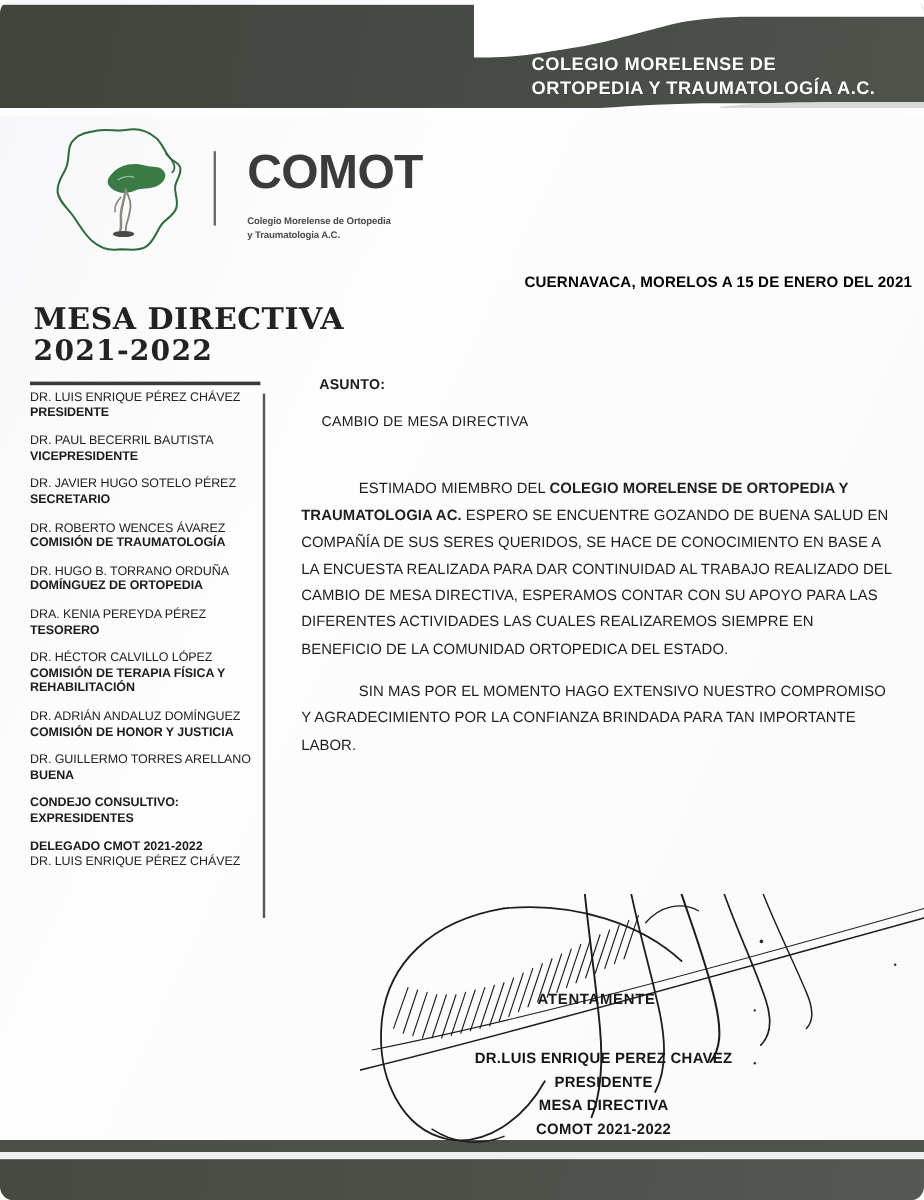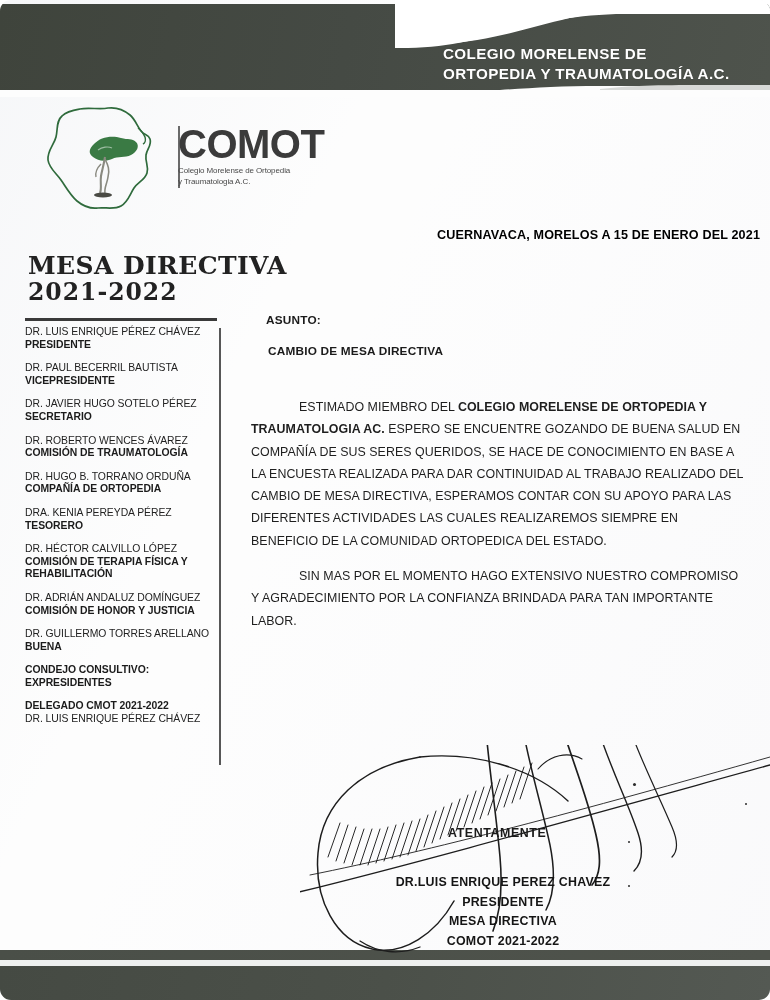--- a/index.html
+++ b/index.html
@@ -69,37 +69,37 @@
   }
   .logo-map { position: absolute; left: 0; top: 0; }
   .logo-sep {
     position: absolute;
     left: 136px; top: 22px;
     width: 1.6px; height: 62px;
     background: #6a6a6a;
   }
   .logo-text {
     position: absolute;
-    left: 136px; top: 20px;
+    left: 164px; top: 20px;
     width: 160px;
   }
   .logo-acronym {
     font-size: 40px;
     font-weight: bold;
     letter-spacing: -0.5px;
     color: #3b3b3b;
     line-height: 40px;
   }
   .logo-sub {
     font-size: 8px;
-    font-weight: normal;
+    font-weight: bold;
     color: #4a4a4a;
     line-height: 10.5px;
     letter-spacing: -0.1px;
-    margin-top: 2px;
+    margin-top: 16px;
   }
 
   
   .date-line {
     position: absolute;
     left: 437px;
     top: 228px;
     font-size: 12.6px;
     font-weight: bold;
     letter-spacing: 0.15px;
@@ -174,21 +174,21 @@
     font-size: 11.8px;
     font-weight: bold;
     letter-spacing: 0.2px;
     z-index: 3;
   }
   .asunto-value {
     position: absolute;
     left: 268px;
     top: 344px;
     font-size: 11.8px;
-    font-weight: bold;
+    font-weight: normal;
     letter-spacing: 0.2px;
     z-index: 3;
   }
   .para {
     position: absolute;
     left: 251px;
     width: 493px;
     font-size: 12.4px;
     line-height: 22.3px;
     letter-spacing: 0.05px;
@@ -335,21 +335,21 @@
     <div class="member">
       <div class="nm">DR. JAVIER HUGO SOTELO PÉREZ</div>
       <div class="rl">SECRETARIO</div>
     </div>
     <div class="member">
       <div class="nm">DR. ROBERTO WENCES ÁVAREZ</div>
       <div class="rl">COMISIÓN DE TRAUMATOLOGÍA</div>
     </div>
     <div class="member">
       <div class="nm">DR. HUGO B. TORRANO ORDUÑA</div>
-      <div class="rl">COMPAÑÍA DE ORTOPEDIA</div>
+      <div class="rl">DOMÍNGUEZ DE ORTOPEDIA</div>
     </div>
     <div class="member">
       <div class="nm">DRA. KENIA PEREYDA PÉREZ</div>
       <div class="rl">TESORERO</div>
     </div>
     <div class="member">
       <div class="nm">DR. HÉCTOR CALVILLO LÓPEZ</div>
       <div class="rl">COMISIÓN DE TERAPIA FÍSICA Y REHABILITACIÓN</div>
     </div>
     <div class="member">

